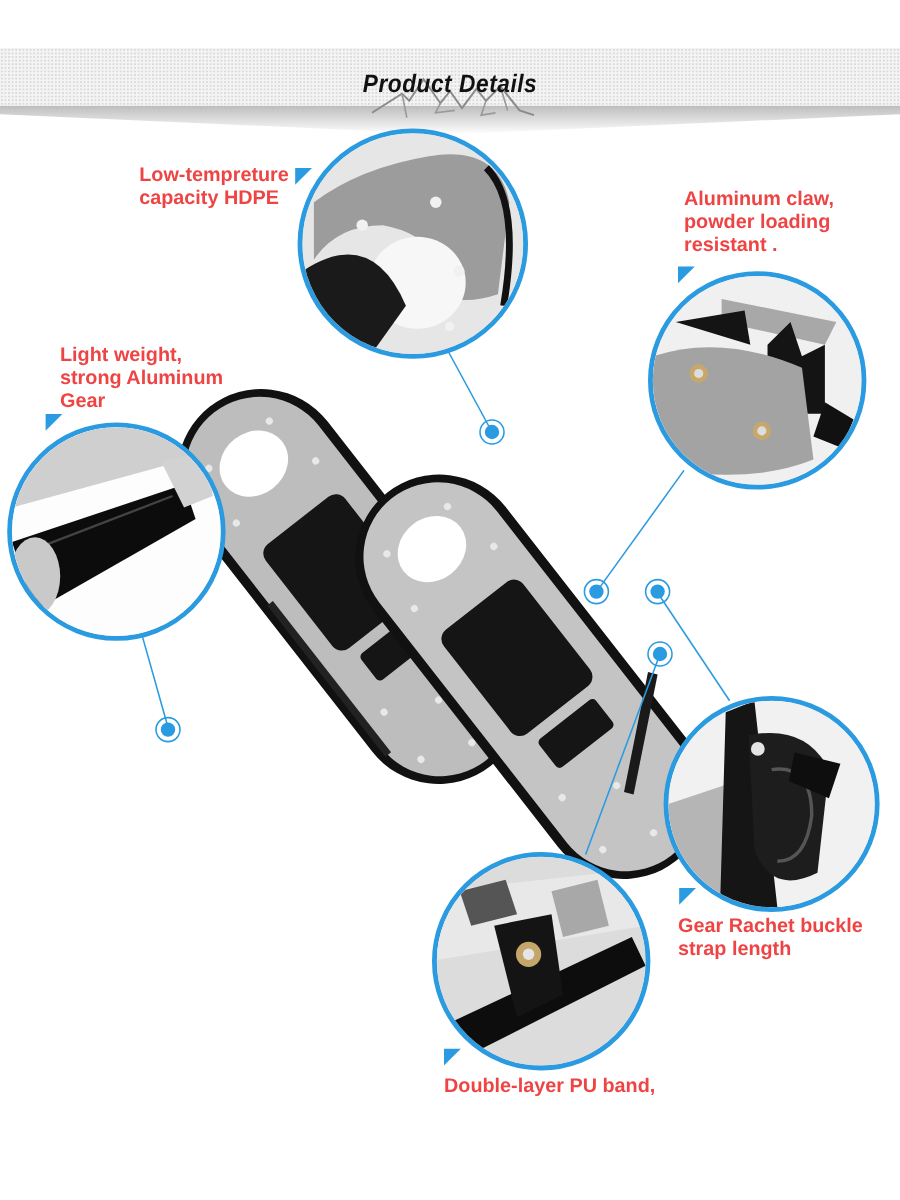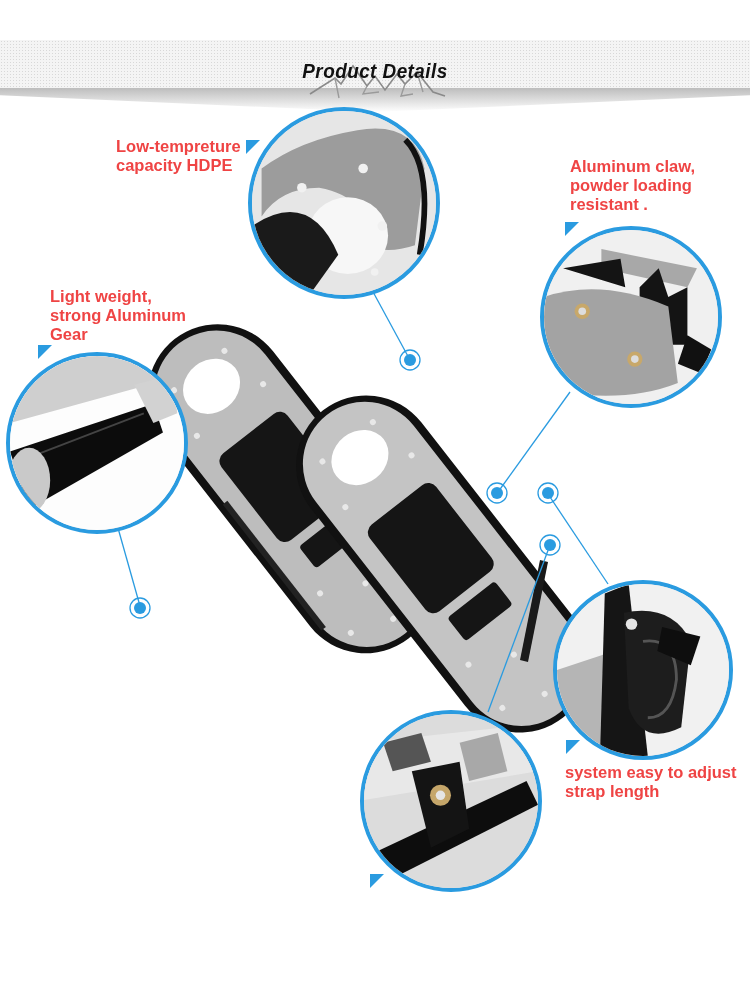--- a/index.html
+++ b/index.html
@@ -208,31 +208,32 @@
     <path d="M0 90 L60 70 L60 180 L0 180 Z" fill="#b5b5b5"></path>
     <path d="M50 10 L75 0 L95 180 L45 180 Z" fill="#151515"></path>
     <path d="M70 30 Q120 20 140 60 L130 150 Q90 170 75 130 Z" fill="#1d1d1d"></path>
     <path d="M90 60 Q125 55 125 100 Q120 140 95 140" stroke="#555" stroke-width="3" fill="none"></path>
     <path d="M110 45 L150 55 L140 85 L105 70 Z" fill="#0e0e0e"></path>
     <circle cx="78" cy="42" r="6" fill="#e4e4e4"></circle>
   </svg>
 </div>
 <div class="tri" style="left:566px; top:740px;"></div>
 <div class="label" style="left:565px; top:763px;">
-  <div>system easy to adjust</div>
+  <div>Gear Rachet buckle</div>
   <div>strap length</div>
 </div>
 
 <div class="circle" style="left:360px; top:710px; width:182px; height:182px;">
   <svg viewBox="0 0 182 182">
     <rect width="182" height="182" fill="#dcdcdc"></rect>
     <path d="M0 30 L182 10 L182 60 L0 90 Z" fill="#e8e8e8"></path>
     <path d="M100 30 L140 20 L150 60 L110 70 Z" fill="#a8a8a8"></path>
     <path d="M0 150 L170 70 L182 95 L10 182 Z" fill="#0d0d0d"></path>
     <path d="M50 60 L100 50 L110 120 L70 140 Z" fill="#141414"></path>
     <circle cx="80" cy="85" r="11" fill="#c5a66a"></circle>
       <circle cx="80" cy="85" r="5" fill="#e5e5e5"></circle>
     <path d="M20 30 L60 20 L70 50 L30 60 Z" fill="#555"></path>
   </svg>
 </div>
 <div class="tri" style="left:370px; top:874px;"></div>
 <div class="label" style="left:370px; top:896px;">
+  <div>Double-layer PU band,</div>
 </div>
 
 </body></html>

